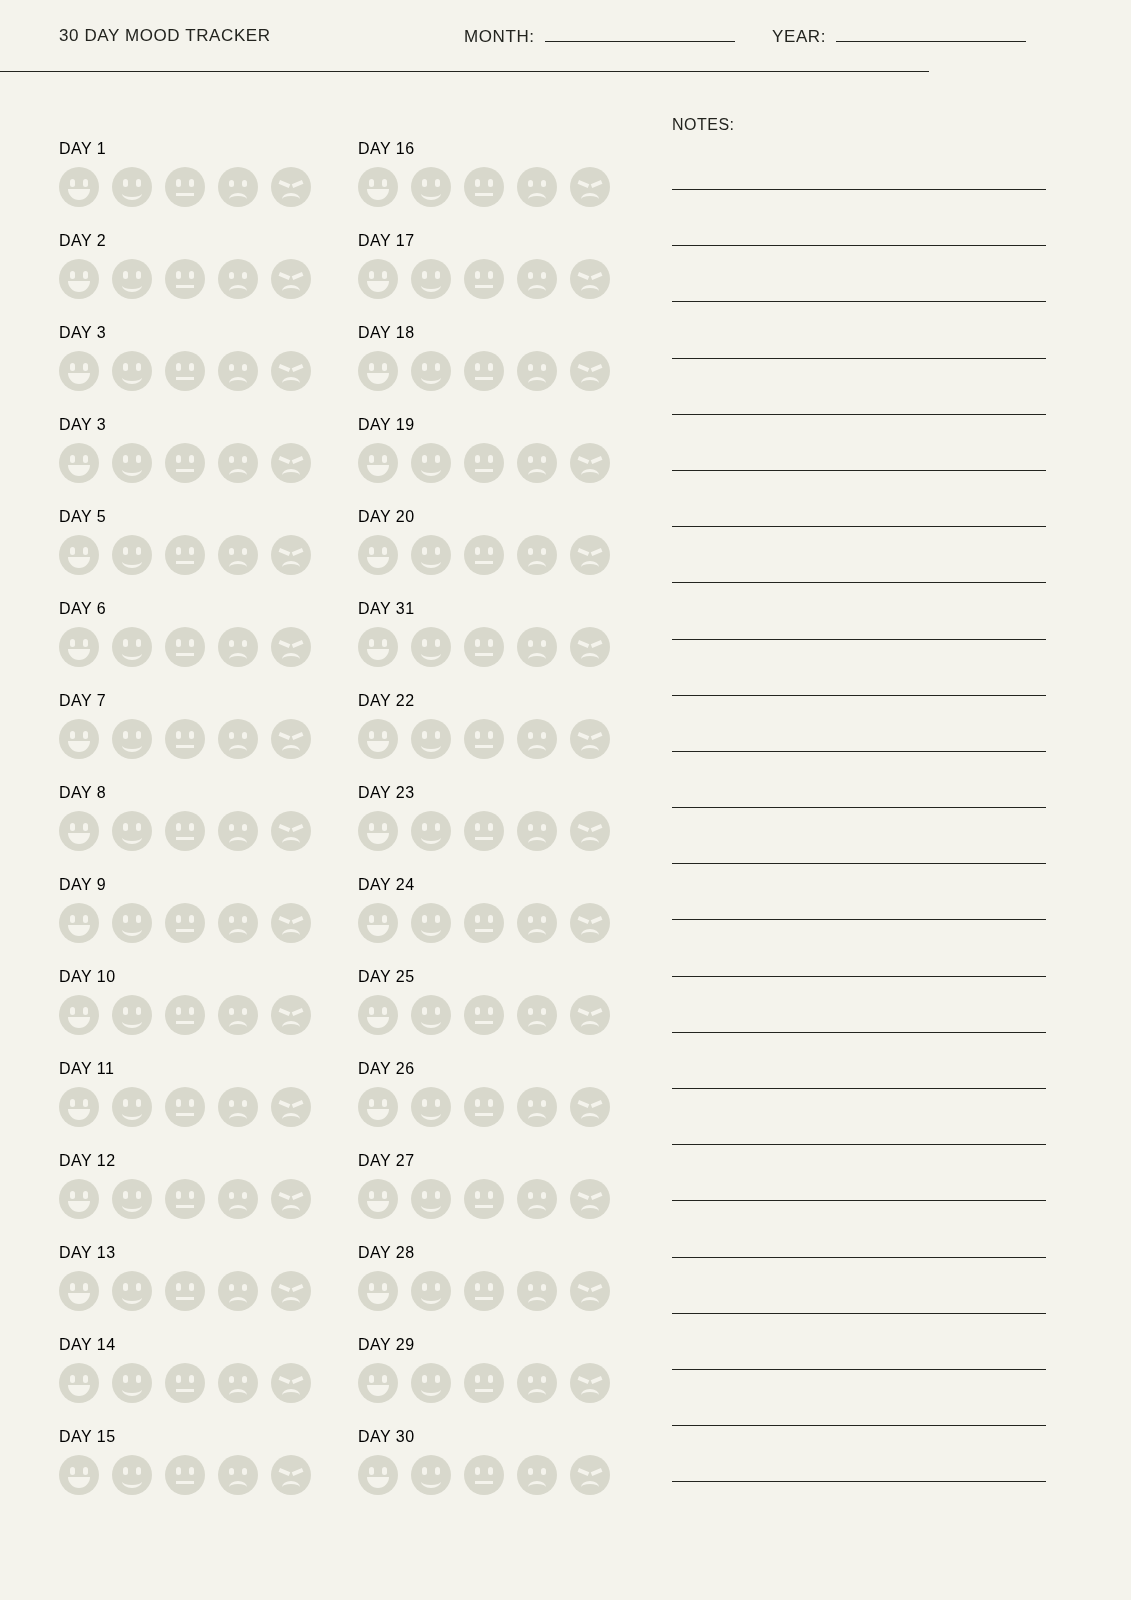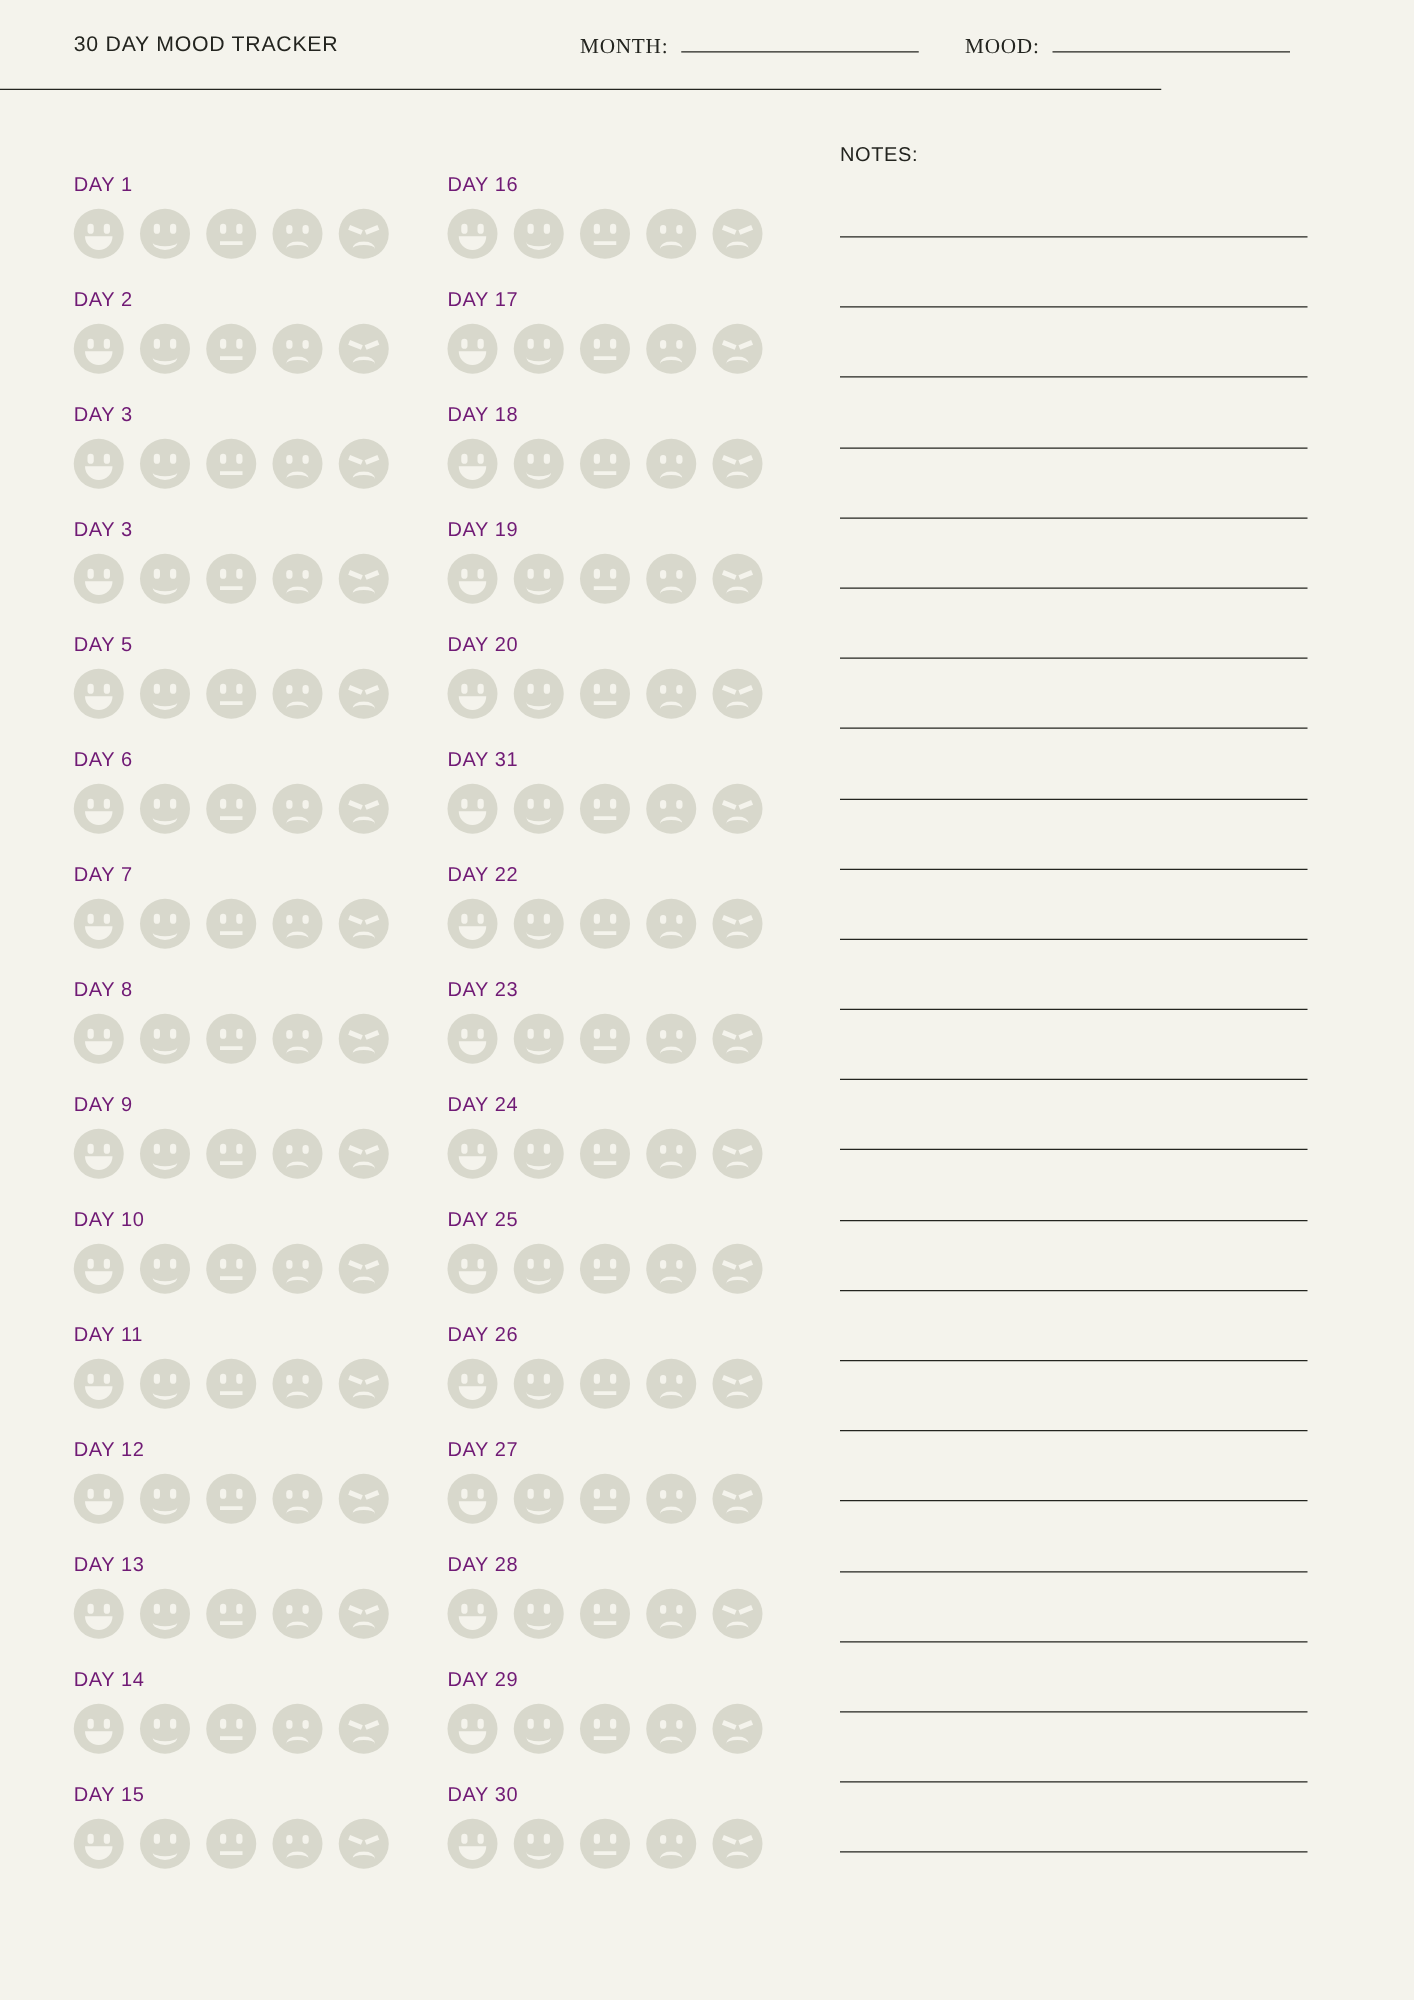--- a/index.html
+++ b/index.html
@@ -35,21 +35,21 @@
     color: #23241f;
   }
   .header-field {
     position: absolute;
     top: 27px;
     font-size: 17px;
     letter-spacing: 0.6px;
     display: flex;
     align-items: baseline;
   }
-  .header-field .lbl { white-space: nowrap; font-family: Liberation Serif, serif; }
+  .header-field .lbl { white-space: nowrap; }
   .header-field .rule {
     display: inline-block;
     border-bottom: 1.5px solid #23241f;
     margin-left: 10px;
     height: 14px;
   }
   #field-month { left: 464px; }
   #field-month .rule { width: 190px; }
   #field-year { left: 772px; }
   #field-year .rule { width: 190px; }
@@ -62,21 +62,21 @@
   #col-1 { left: 59px; }
   #col-2 { left: 358px; }
 
   .day-block {
     position: relative;
     height: 92px;
   }
   .day-label {
     font-size: 16px;
     letter-spacing: 0.5px;
-    color: #701a75;
+    color: #000000;
     line-height: 18px;
     padding-top: 10px;
   }
   .faces {
     display: flex;
     gap: 13px;
     margin-top: 9px;
   }
 
   .face {
@@ -187,21 +187,21 @@
 
 <div class="header">
   <div class="header-title">30 DAY MOOD TRACKER</div>
 
   <div class="header-field" id="field-month">
     <span class="lbl">MONTH:</span>
     <span class="rule"></span>
   </div>
 
   <div class="header-field" id="field-year">
-    <span class="lbl">MOOD:</span>
+    <span class="lbl">YEAR:</span>
     <span class="rule"></span>
   </div>
 </div>
 
 <div class="col" id="col-1">
     <div class="day-block">
       <div class="day-label">DAY 1</div>
       <div class="faces">
         <div class="face very-happy">
           <span class="eye l"></span>

